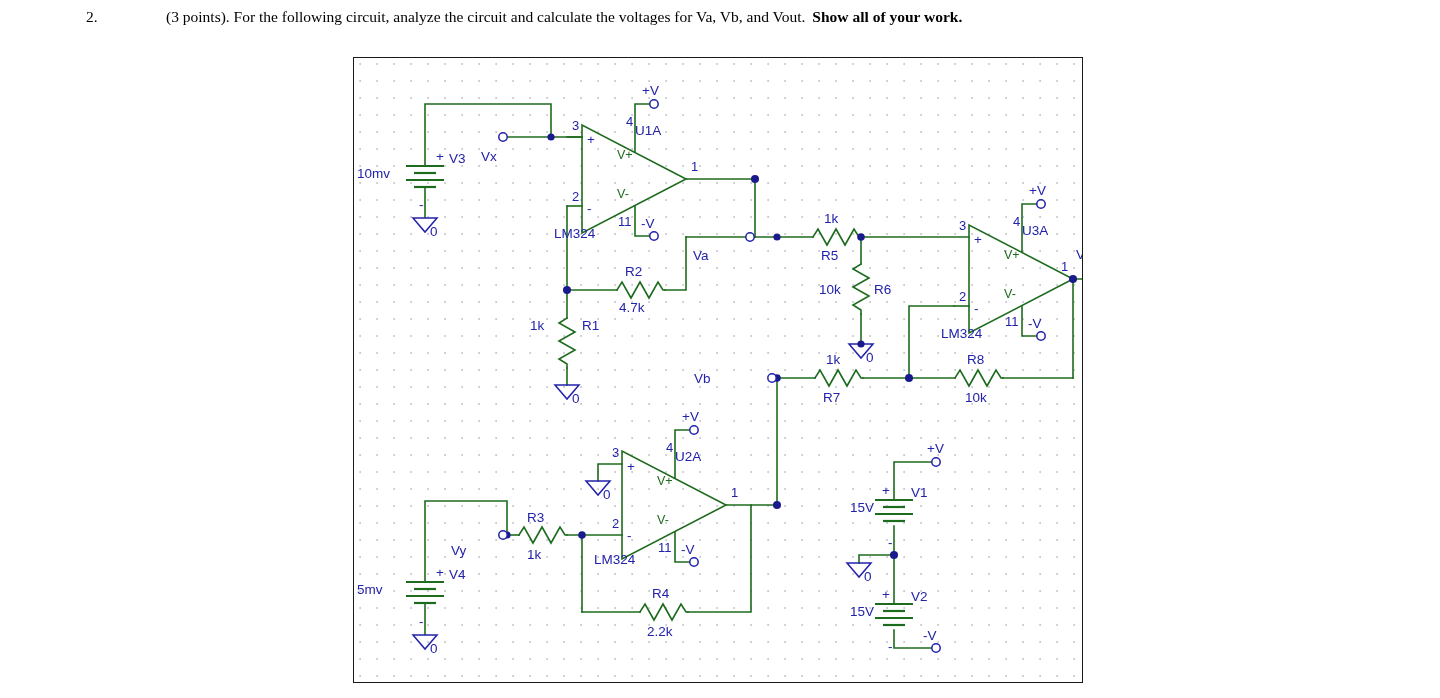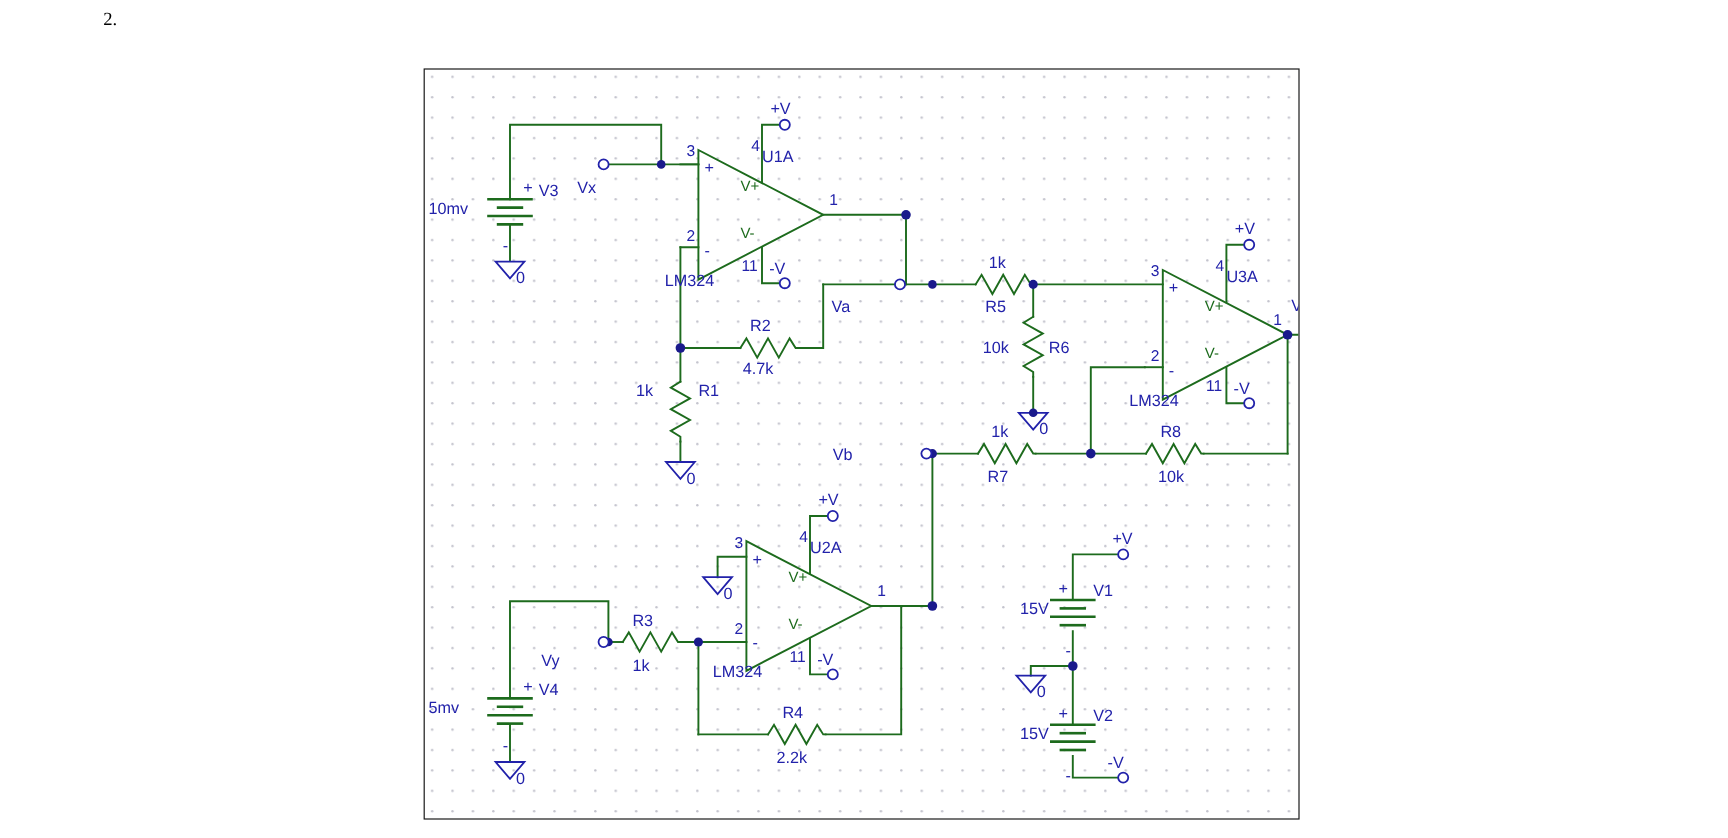--- a/index.html
+++ b/index.html
@@ -76,20 +76,23 @@
     font-family: "Liberation Sans", sans-serif;
     fill: #1d6b1d;
     font-size: 12.5px;
   }
 </style>
 </head>
 <body>
 
 <div id="question-header">
   <span id="question-number">2.</span>
+  <span id="question-text">
+    <span>(3 points). For the following circuit, analyze the circuit and calculate the voltages for Va, Vb, and Vout.</span><span id="question-emphasis">Show all of your work.</span>
+  </span>
 </div>
 
 <div id="schematic-frame">
 <svg id="schematic-svg" width="728" height="624" viewBox="0 0 728 624" xmlns="http://www.w3.org/2000/svg">
 
   <defs>
     <pattern id="griddots" x="5" y="5" width="17" height="17" patternUnits="userSpaceOnUse">
       <circle cx="1.1" cy="1.1" r="1.0" fill="#c2c2cc"></circle>
     </pattern>
   </defs>

